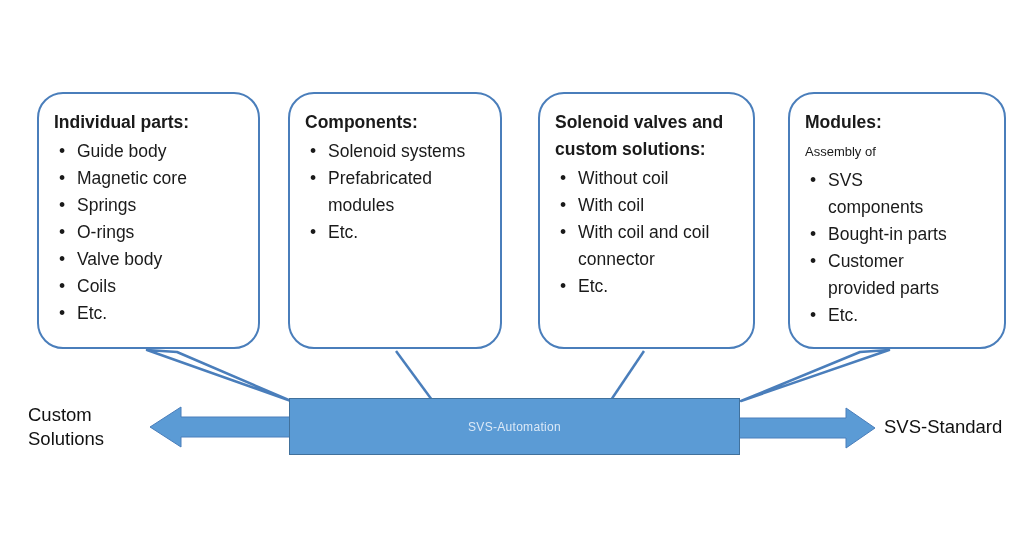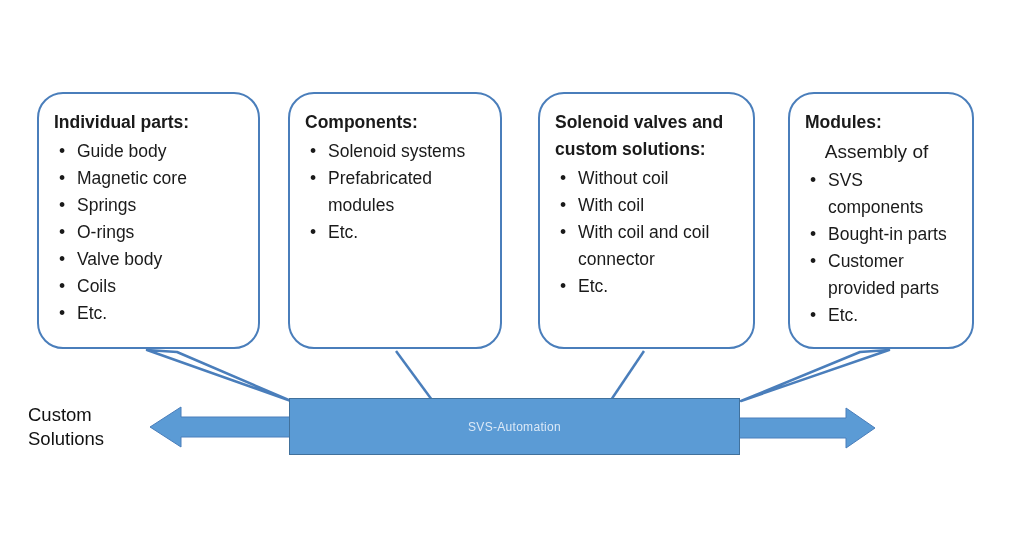--- a/index.html
+++ b/index.html
@@ -29,33 +29,32 @@
     height: 257px;
     border: 2.5px solid #4a7ebb;
     border-radius: 26px;
     background: #ffffff;
     box-sizing: border-box;
     padding: 15px 24px 0 15px;
   }
   .box-1 { left: 37px;  width: 223px; }
   .box-2 { left: 288px; width: 214px; }
   .box-3 { left: 538px; width: 217px; }
-  .box-4 { left: 788px; width: 186px; }
+  .box-4 { left: 788px; width: 218px; }
   .box-title {
     font-size: 17.5px;
     font-weight: bold;
     line-height: 27px;
     white-space: pre-line;
     margin: 0 0 2px 0;
   }
   .box-subtitle {
-    font-size: 19px;
+    font-size: 13px;
     line-height: 27px;
     margin: 0;
-    text-align: center;
   }
   .box-list {
     list-style: none;
     margin: 2px 0 0 0;
     padding: 0;
   }
   .box-list li {
     position: relative;
     padding-left: 23px;
     font-size: 17.5px;
@@ -171,14 +170,15 @@
 provided parts</li>
       <li>Etc.</li>
     </ul>
   </div>
 
   <div class="center-bar">
     <span class="center-bar-label">SVS-Automation</span>
   </div>
 
   <div class="side-label label-left">Custom Solutions</div>
+  <div class="side-label label-right">SVS-Standard</div>
 
 </div>
 
 </body></html>

